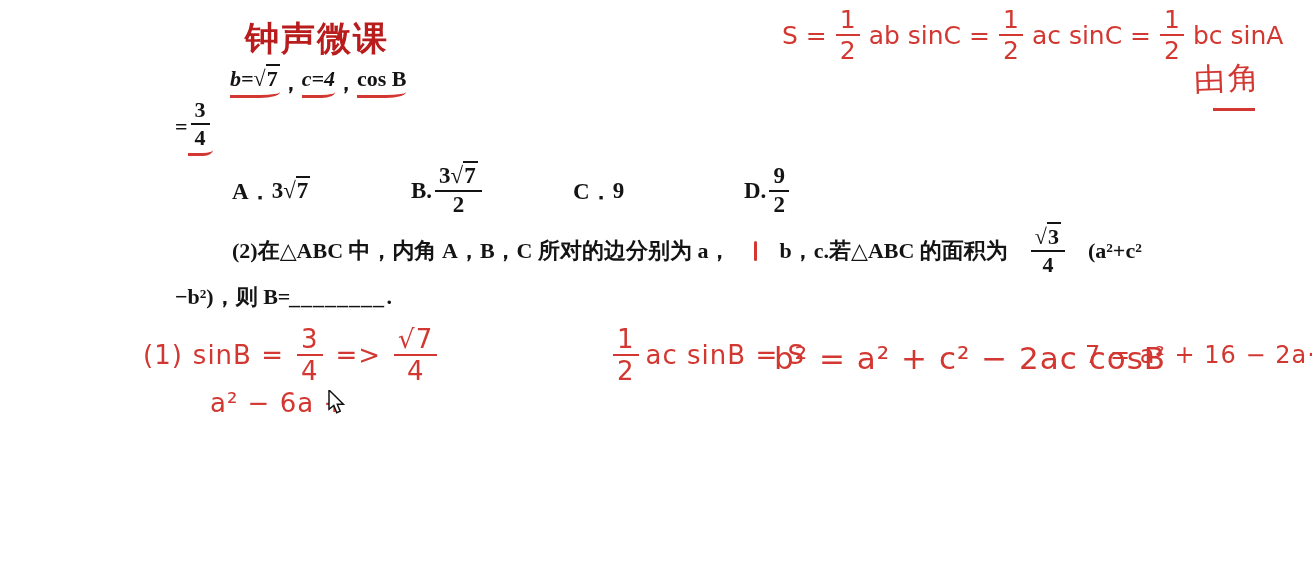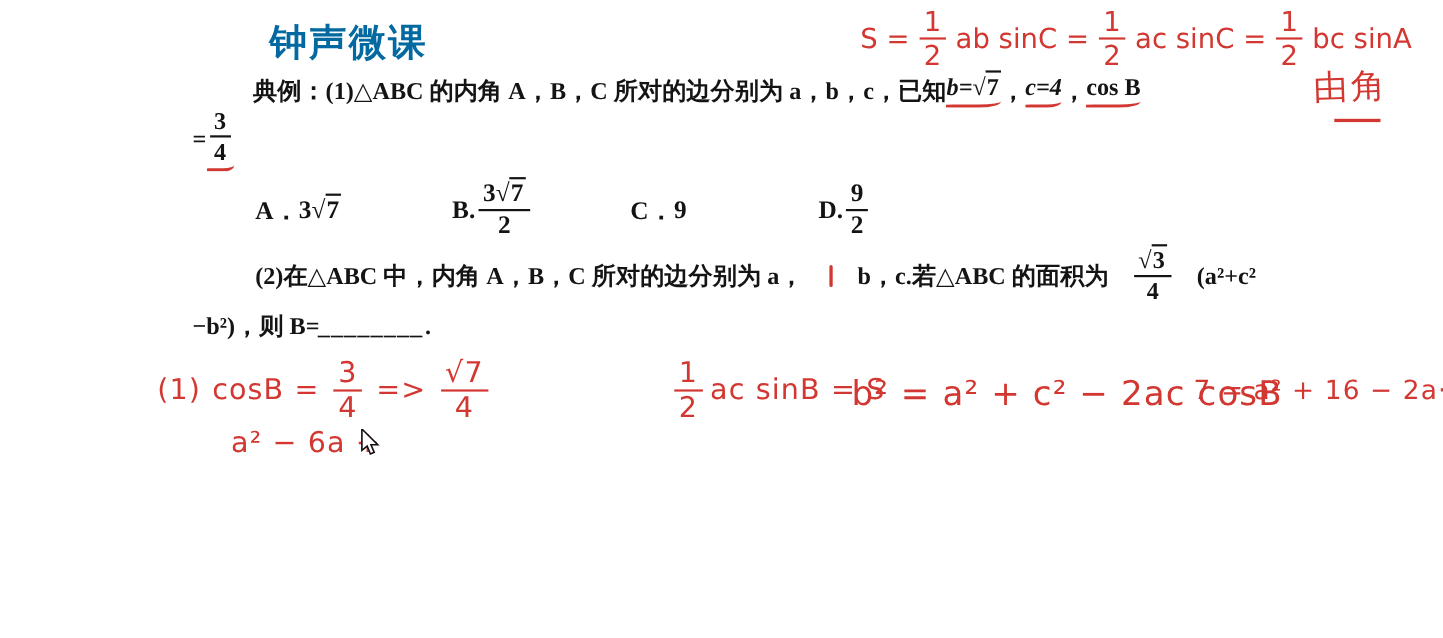--- a/index.html
+++ b/index.html
@@ -6,21 +6,21 @@
   body{
     width:1312px;height:580px;background:#ffffff;position:relative;
     overflow:hidden;font-family:"Liberation Serif","DejaVu Serif",serif;
   }
   
   .print{color:#141414;font-weight:bold;}
   .nowrap{white-space:nowrap;}
   .abs{position:absolute;}
   .title{
     left:245px;top:16px;display:flex;gap:44px;
-    font-size:34px;font-weight:bold;color:#0369a1;letter-spacing:2px;
+    font-size:34px;font-weight:bold;color:#b91c1c;letter-spacing:2px;
   }
   .p1-line1{left:230px;top:66px;font-size:22px;display:flex;align-items:flex-end;}
   .p1-line2{left:175px;top:96px;height:62px;display:flex;align-items:center;font-size:22px;}
   .choices-row{left:0;top:163px;height:56px;width:1312px;}
   .choice{position:absolute;display:flex;align-items:center;height:56px;font-size:23px;}
   .choice.a{left:232px;} .choice.b{left:411px;} .choice.c{left:573px;} .choice.d{left:744px;}
   .p2-line1{left:232px;top:222px;height:58px;display:flex;align-items:center;font-size:22px;gap:20px;}
   .p2-line2{left:175px;top:282px;font-size:22px;}
   
   .frac{display:inline-flex;flex-direction:column;align-items:center;vertical-align:middle;line-height:1.08;margin:0 3px;}
@@ -67,21 +67,20 @@
       </span>
     <span>ac sinC =</span>
     <span class="frac">
         <span class="num">1</span>
         <span class="den">2</span>
       </span>
     <span>bc sinA</span>
   </div>
 
   <div class="abs print p1-line1 nowrap">
-    <span>典例：(1)△ABC 的内角 A，B，C 所对的边分别为 a，b，c，已知 </span>
     <span class="red-underline"><i>b=</i><span class="sqrt"><span>√</span><span class="radicand">7</span></span></span>
     <span>，</span>
     <span class="red-underline"><i>c=4</i></span>
     <span>，</span>
     <span class="red-underline"><span>cos B</span></span>
   </div>
 
   <div class="abs hw annotation nowrap">由角</div>
   <div class="abs ann-underline"></div>
 
@@ -129,21 +128,21 @@
       </span>
     <span>(a²+c²</span>
   </div>
 
   <div class="abs print p2-line2 nowrap">
     <span>−b²)，则 B=</span><span class="blank">________</span><span>.</span>
   </div>
 
   <div class="abs hw work w1 nowrap">
     <span>(1)</span>
-    <span>cosB =</span>
+    <span>sinB =</span>
     <span class="frac">
         <span class="num">3</span>
         <span class="den">4</span>
       </span>
     <span>=&gt;</span>
     <span class="frac">
         <span class="num">√7</span>
         <span class="den">4</span>
       </span>
   </div>

